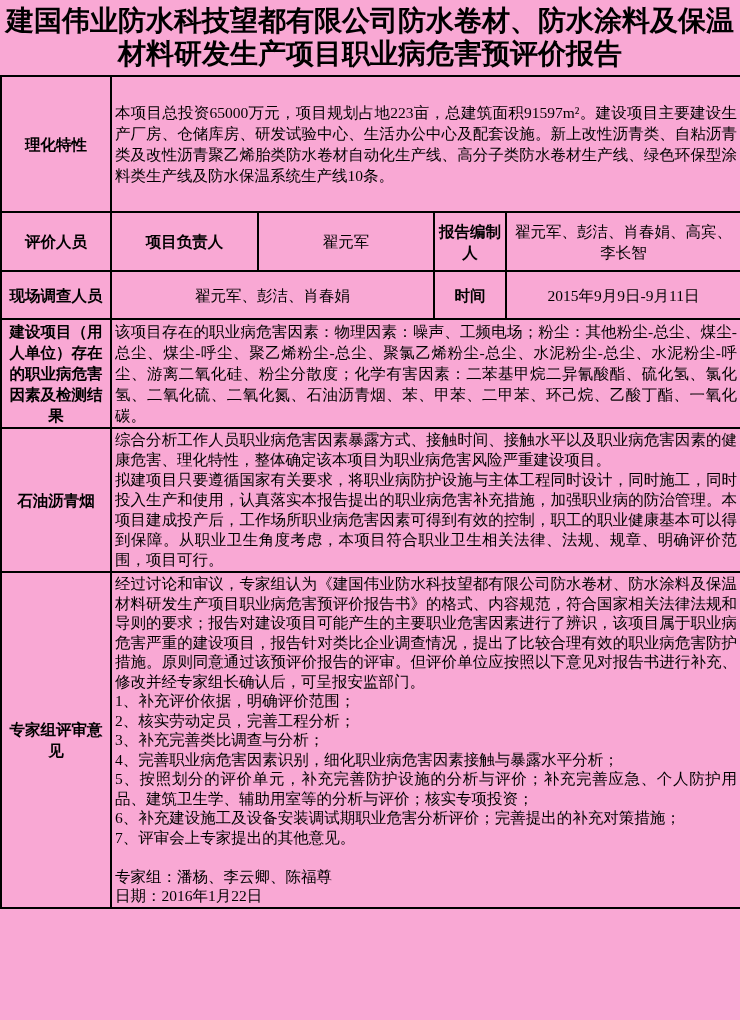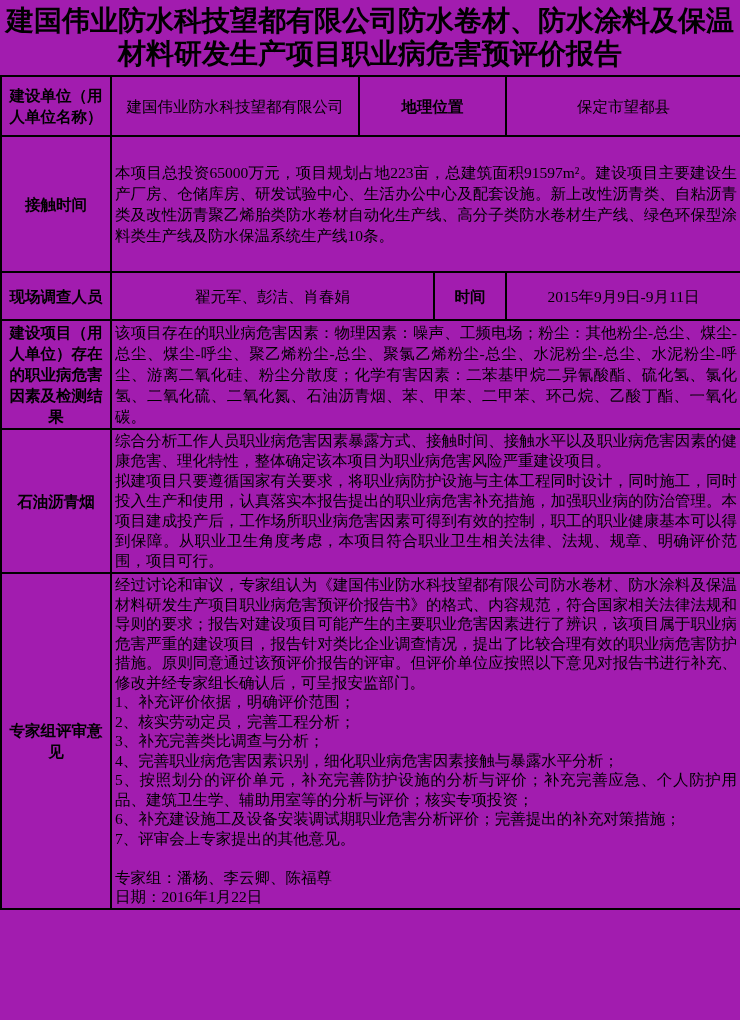--- a/index.html
+++ b/index.html
@@ -1,19 +1,19 @@
 <!DOCTYPE html>
 <html lang="zh"><head>
 <meta charset="utf-8">
 <style>
   html, body { margin: 0; padding: 0; background: #fff; }
   .page {
     width: 740px;
     height: 1020px;
-    background: #a21caf;
+    background: #f9a8d4;
     color: #000;
     overflow: hidden;
     font-family: "Liberation Serif", "DejaVu Serif", serif;
   }
   .report-title {
     box-sizing: border-box;
     height: 75px;
     padding: 4px 2px 0 2px;
     font-family: "Liberation Serif", "DejaVu Serif", serif;
     font-weight: bold;
@@ -87,33 +87,34 @@
     <colgroup>
       <col style="width:110px">
       <col style="width:147px">
       <col style="width:101px">
       <col style="width:75px">
       <col style="width:72px">
       <col style="width:235px">
     </colgroup>
 
     <tbody>
-        <tr class="r-unit">
-      <td class="lbl">建设单位（用人单位名称）</td>
-      <td class="ctr" colspan="2">建国伟业防水科技望都有限公司</td>
-      <td class="lbl" colspan="2">地理位置</td>
-      <td class="ctr">保定市望都县</td>
-    </tr>
 
 
     <tr class="r-intro">
-      <td class="lbl">接触时间</td>
+      <td class="lbl">理化特性</td>
       <td class="just v-mid lh21" colspan="5">本项目总投资65000万元，项目规划占地223亩，总建筑面积91597m²。建设项目主要建设生产厂房、仓储库房、研发试验中心、生活办公中心及配套设施。新上改性沥青类、自粘沥青类及改性沥青聚乙烯胎类防水卷材自动化生产线、高分子类防水卷材生产线、绿色环保型涂料类生产线及防水保温系统生产线10条。</td>
     </tr>
 
+    <tr class="r-eval">
+      <td class="lbl">评价人员</td>
+      <td class="lbl">项目负责人</td>
+      <td class="ctr" colspan="2">翟元军</td>
+      <td class="lbl">报告编制人</td>
+      <td class="ctr">翟元军、彭洁、肖春娟、高宾、李长智</td>
+    </tr>
 
     <tr class="r-survey">
       <td class="lbl">现场调查人员</td>
       <td class="ctr" colspan="3">翟元军、彭洁、肖春娟</td>
       <td class="lbl">时间</td>
       <td class="ctr">2015年9月9日-9月11日</td>
     </tr>
 
     <tr class="r-hazard">
       <td class="lbl">建设项目（用人单位）存在的职业病危害因素及检测结果</td>

